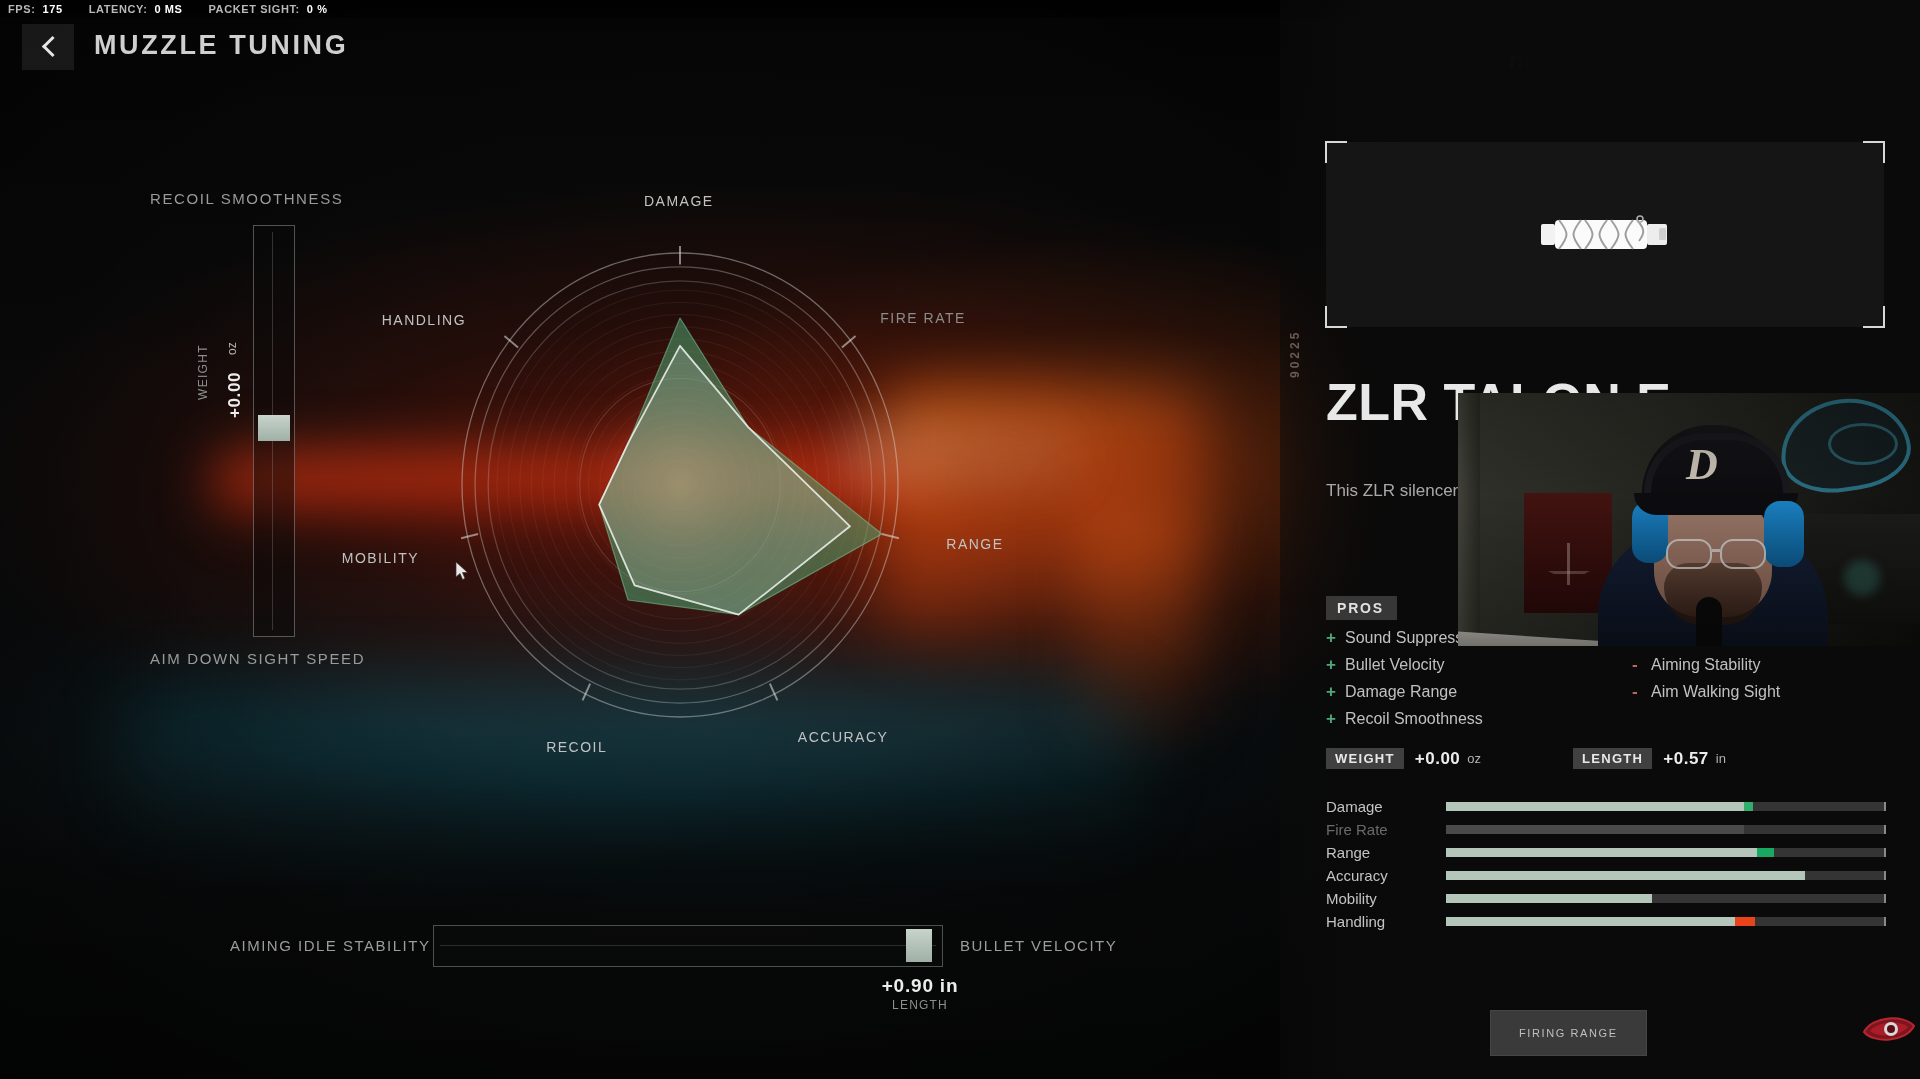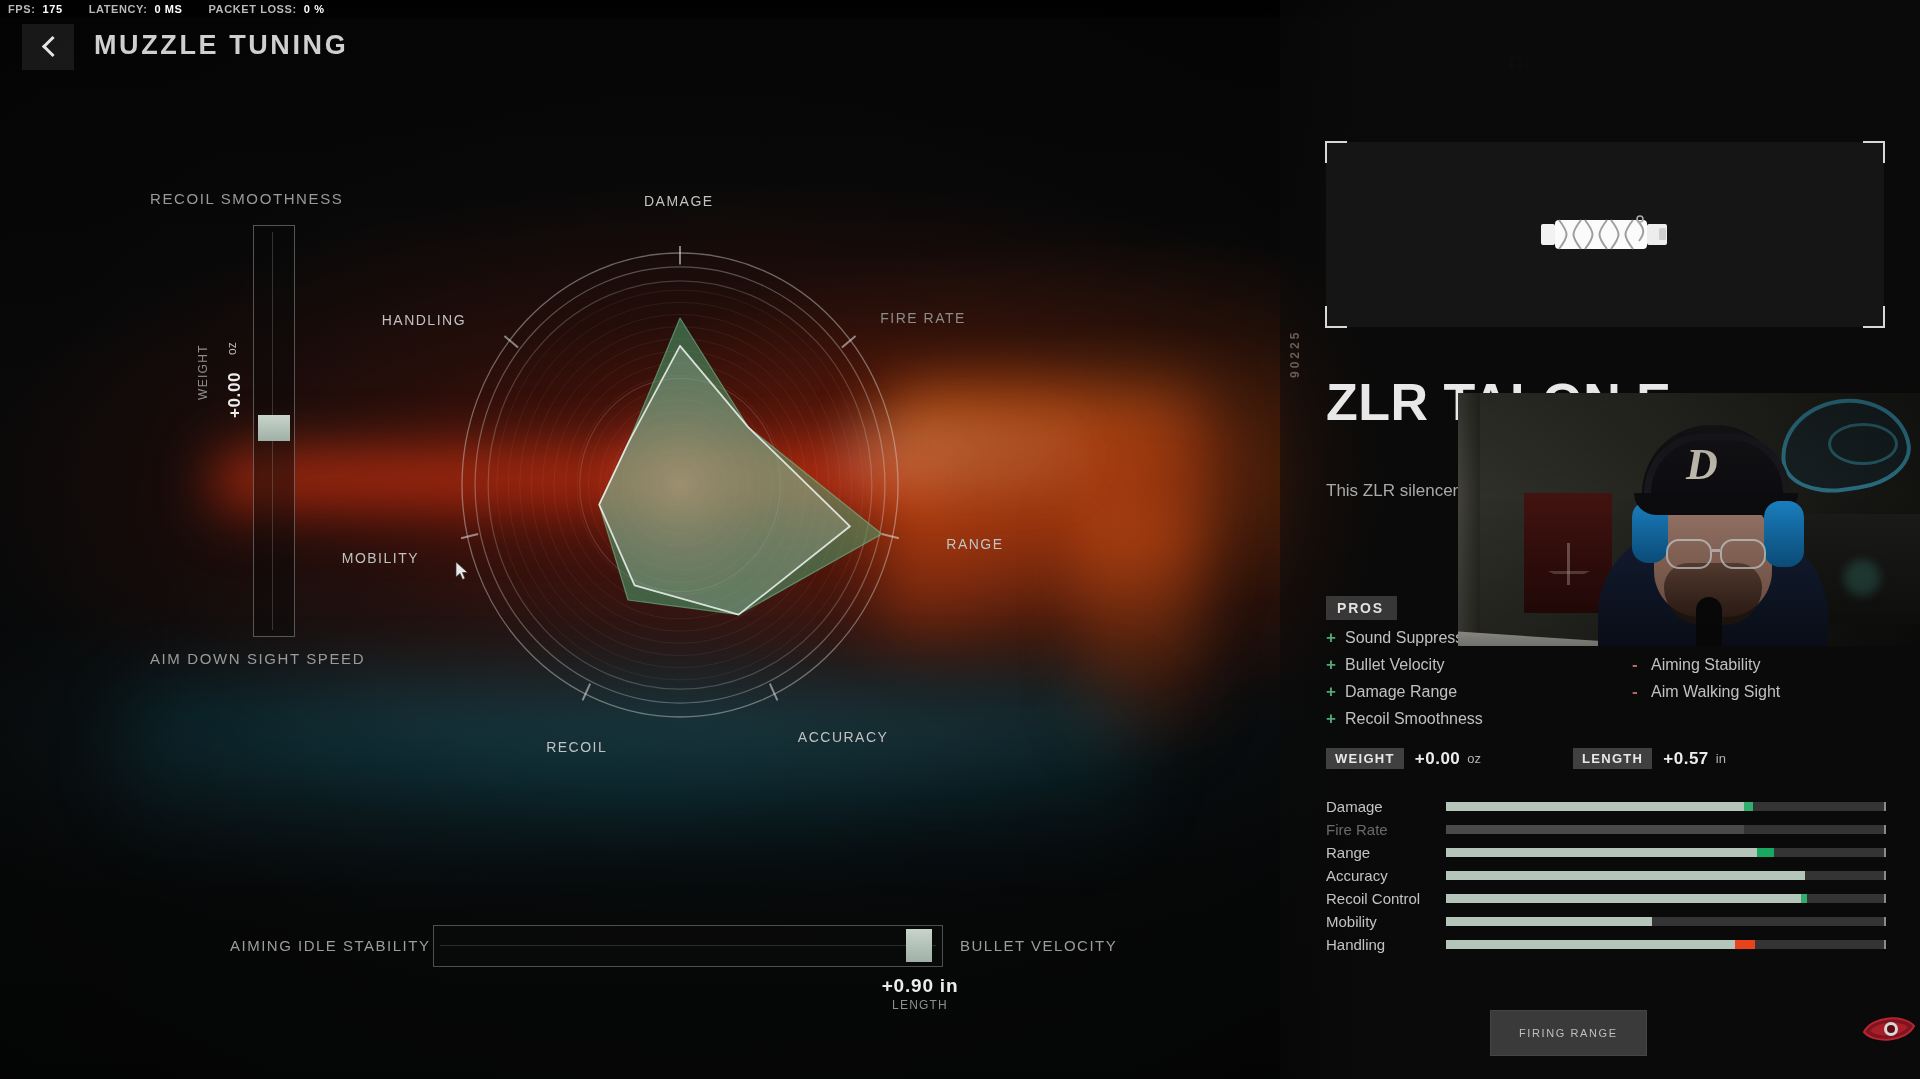--- a/index.html
+++ b/index.html
@@ -448,21 +448,21 @@
   <div class="perf-hud">
     <div class="perf-item">
       <span class="perf-label">FPS:</span>
       <span class="perf-value">175</span>
     </div>
     <div class="perf-item">
       <span class="perf-label">LATENCY:</span>
       <span class="perf-value">0 MS</span>
     </div>
     <div class="perf-item">
-      <span class="perf-label">PACKET LOSS:</span>
+      <span class="perf-label">PACKET SIGHT:</span>
       <span class="perf-value">0 %</span>
     </div>
   </div>
 
   <div class="topbar">
     <div class="back-btn">
       <span class="back-chev"></span>
     </div>
     <div class="page-title">MUZZLE TUNING</div>
 
@@ -673,27 +673,20 @@
             <div class="sb-tip" style="left: 71%; width: 4%; background: rgb(24, 168, 98);"></div>
           </div>
         </div>
         <div class="sb-row">
           <div class="sb-name">Accuracy</div>
           <div class="sb-track">
             <div class="sb-fill" style="width: 82%;"></div>
           </div>
         </div>
         <div class="sb-row">
-          <div class="sb-name">Recoil Control</div>
-          <div class="sb-track">
-            <div class="sb-fill" style="width: 81%;"></div>
-            <div class="sb-tip" style="left: 81%; width: 1.5%; background: rgb(47, 174, 110);"></div>
-          </div>
-        </div>
-        <div class="sb-row">
           <div class="sb-name">Mobility</div>
           <div class="sb-track">
             <div class="sb-fill" style="width: 47%;"></div>
           </div>
         </div>
         <div class="sb-row">
           <div class="sb-name">Handling</div>
           <div class="sb-track">
             <div class="sb-fill" style="width: 66%;"></div>
             <div class="sb-tip" style="left: 66%; width: 4.5%; background: rgb(232, 67, 26);"></div>

